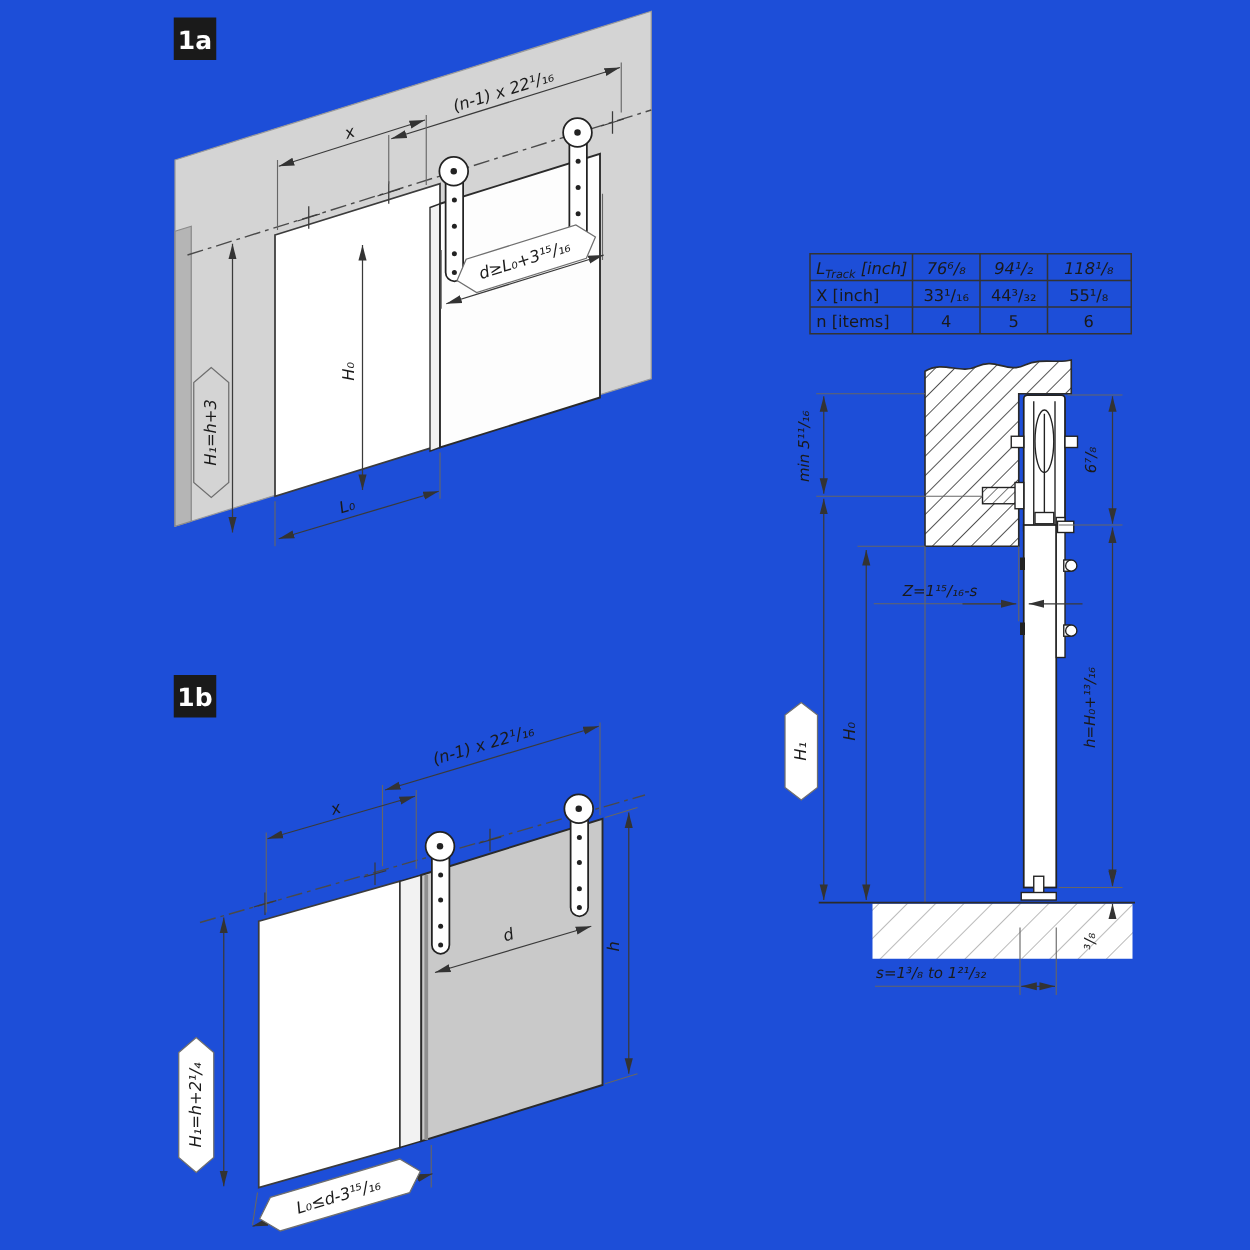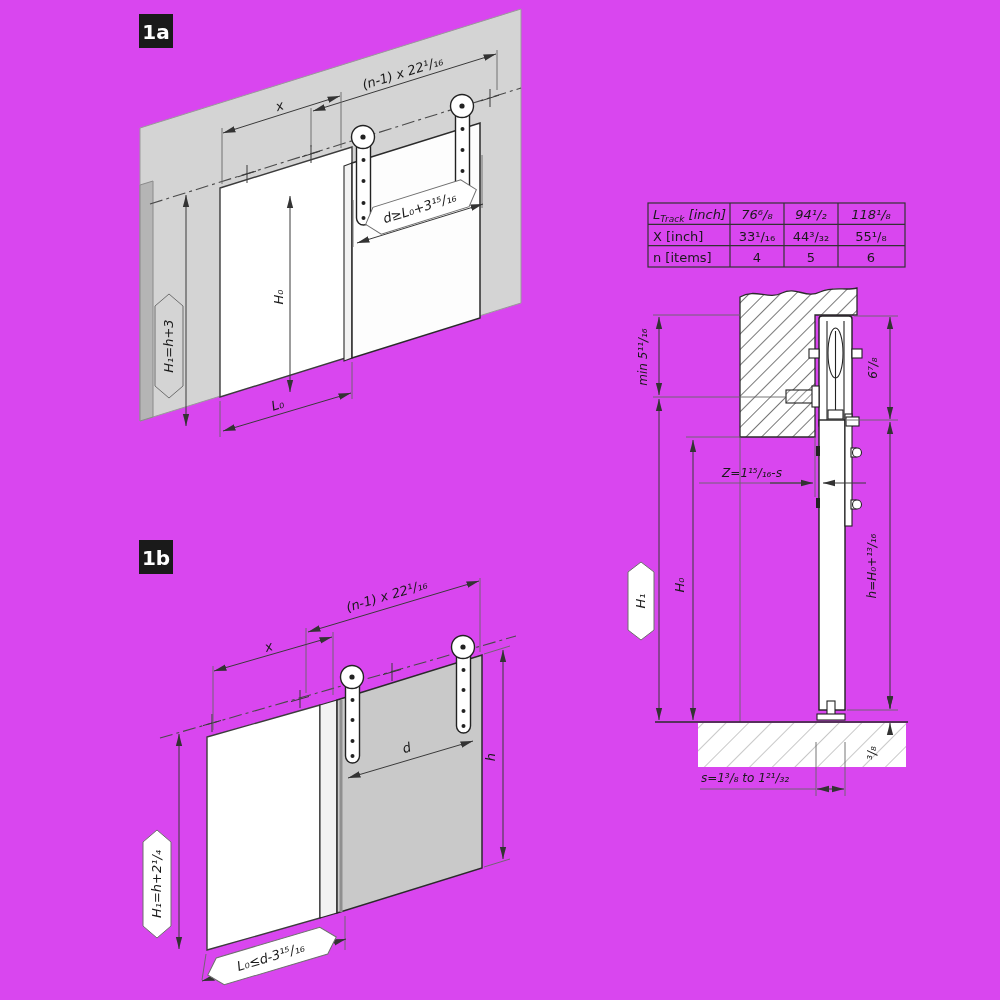--- a/index.html
+++ b/index.html
@@ -1,16 +1,16 @@
 <!DOCTYPE html>
 <html><head>
 <meta charset="utf-8">
 <style>
   html,body{margin:0;padding:0;background:#fff;}
-  .stage{width:1000px;height:1000px;position:relative;background:#d946ef;}
+  .stage{width:1000px;height:1000px;position:relative;background:#1d4ed8;}
   svg{display:block;}
   text{font-family:"DejaVu Sans",sans-serif;fill:#1a1a1a;}
   .t{font-size:13px;font-style:italic;}
   .ts{font-size:12px;font-style:italic;}
   .tu{font-size:13px;font-style:normal;}
   .tsub{font-size:9px;font-style:italic;}
   .badge{fill:#1a1a1a;}
   .badge-text{font-size:20px;font-weight:bold;fill:#ffffff;}
   .wall{fill:#d4d4d4;stroke:#9a9a9a;stroke-width:1;}
   .wall-edge{fill:#b5b5b5;stroke:#8a8a8a;stroke-width:1;}

